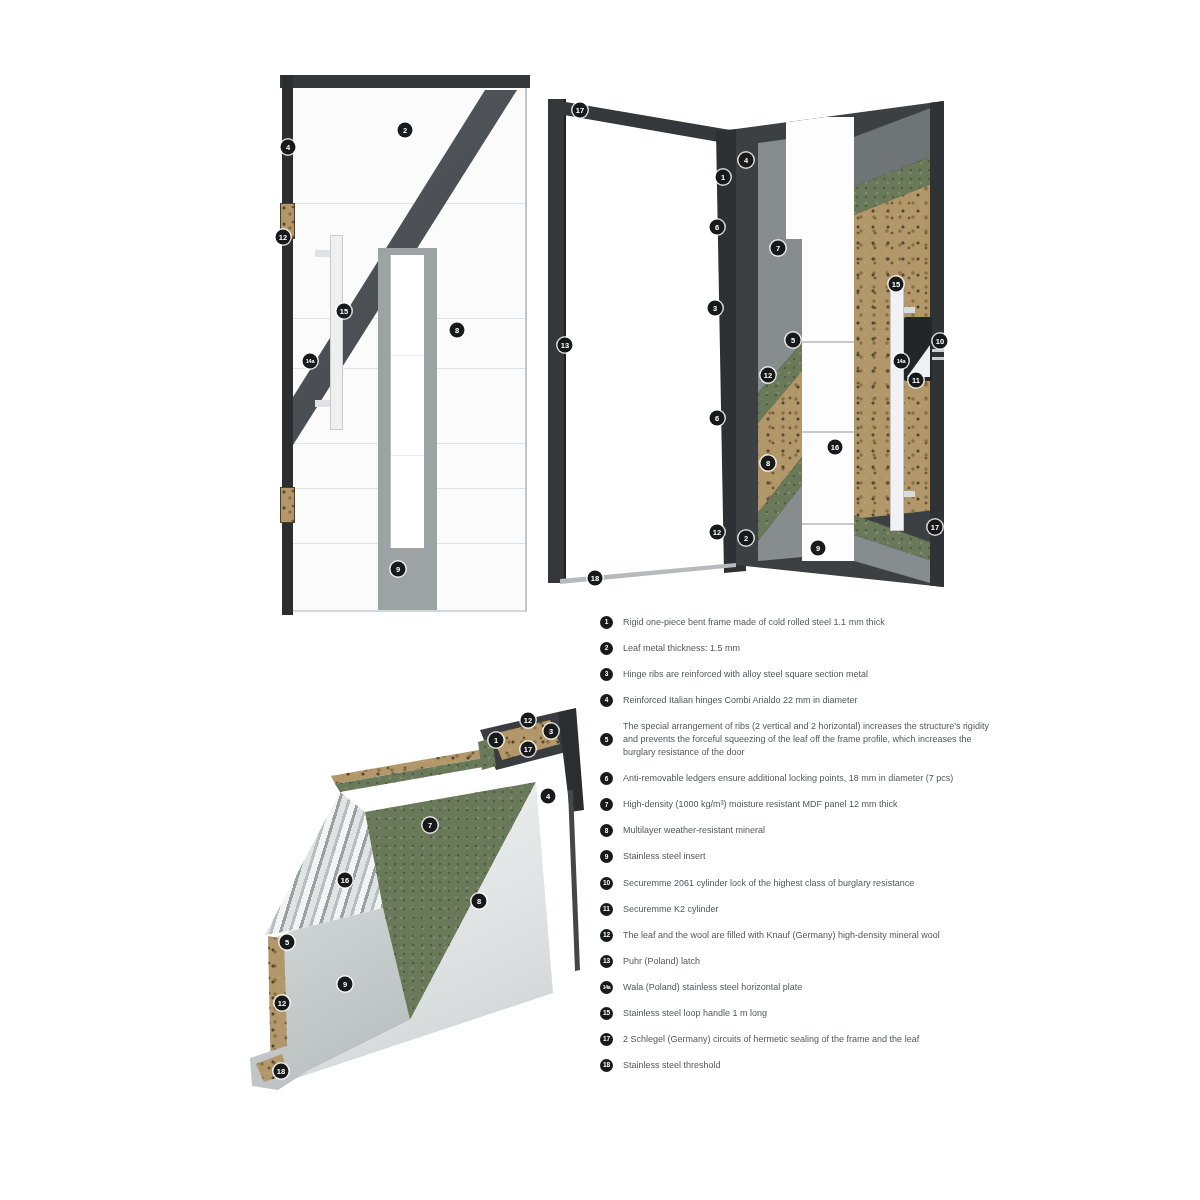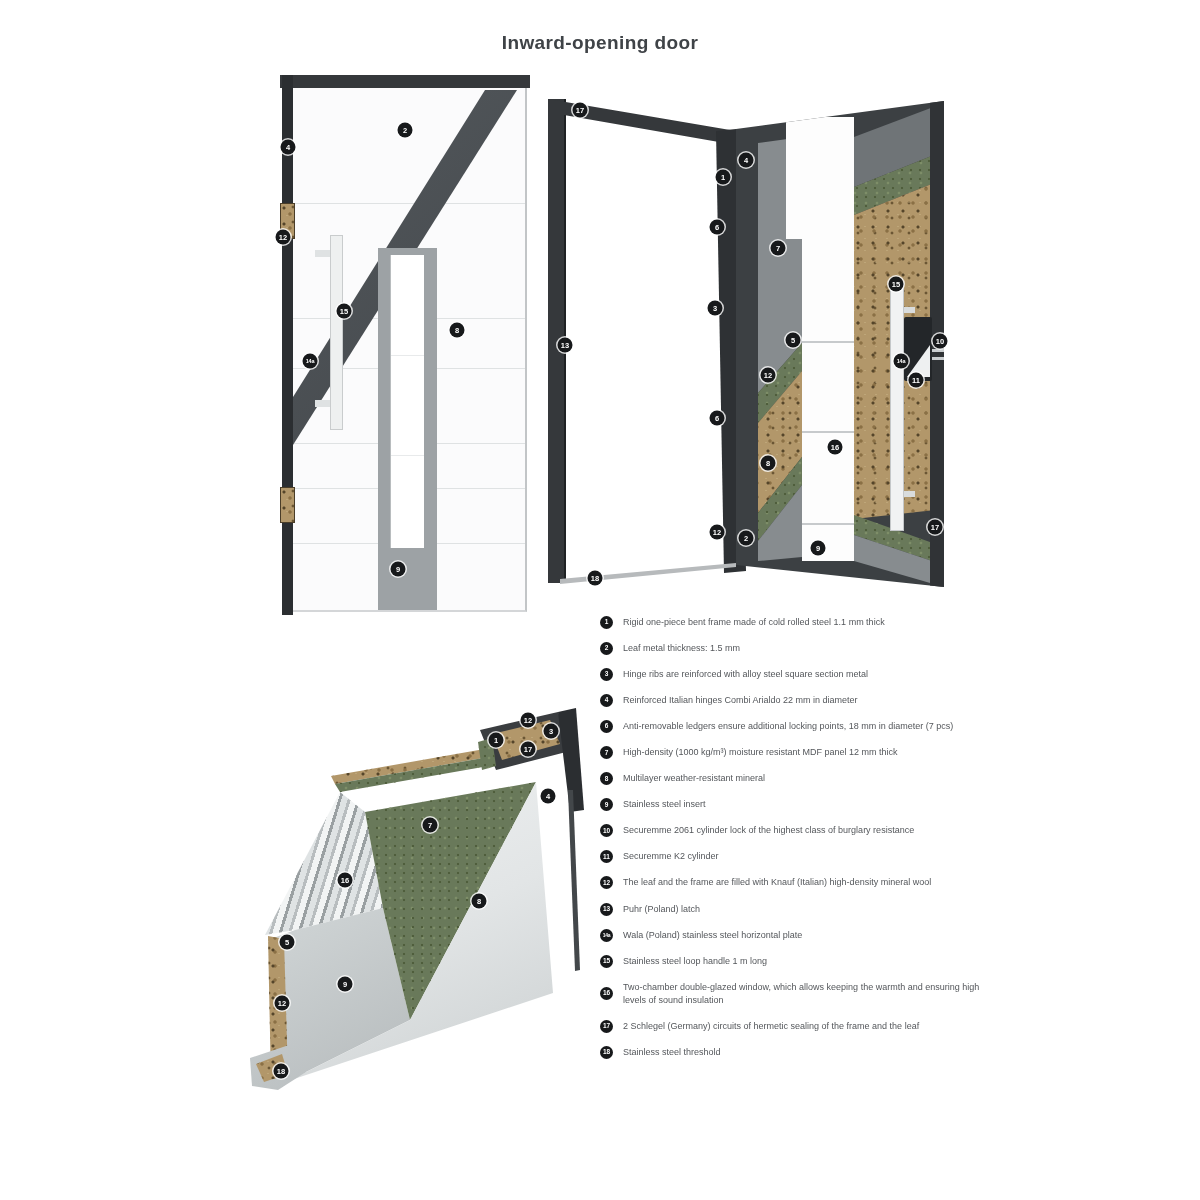--- a/index.html
+++ b/index.html
@@ -50,21 +50,20 @@
     border-radius:50%;display:flex;align-items:center;justify-content:center;
     font-size:6.5px;font-weight:bold;line-height:1;}
   .lbadge.wide{font-size:5px;letter-spacing:-0.3px;}
   .ltext{font-size:9px;color:#54575b;line-height:1.45;}
 </style>
 </head>
 <body>
 
 <div id="stage">
 
-  <h1 class="page-title">Inward-opening door</h1>
 
   <div class="fig" style="left:270px;top:75px;width:260px;height:540px;">
 
     <div class="sh dk" style="left:10px;top:0;width:250px;height:13px;"></div>
     <div class="sh dk2" style="left:12px;top:0;width:11px;height:540px;"></div>
 
     <div class="sh" style="left:23px;top:13px;width:232px;height:522px;background:#fbfbfc;border-right:2px solid #c2c5c7;border-bottom:2px solid #d4d6d8;overflow:hidden;">
       <div class="sh seam" style="left:0;top:115px;width:100%;"></div>
       <div class="sh seam" style="left:0;top:230px;width:100%;"></div>
       <div class="sh seam" style="left:0;top:280px;width:100%;"></div>
@@ -218,20 +217,24 @@
     <div class="legend-item">
       <span class="lbadge">3</span>
       <span class="ltext">Hinge ribs are reinforced with alloy steel square section metal</span>
     </div>
 
     <div class="legend-item">
       <span class="lbadge">4</span>
       <span class="ltext">Reinforced Italian hinges Combi Arialdo 22 mm in diameter</span>
     </div>
 
+    <div class="legend-item">
+      <span class="lbadge">5</span>
+      <span class="ltext">The special arrangement of ribs (2 vertical and 2 horizontal) increases the structure's rigidity and prevents the forceful squeezing of the leaf off the frame profile, which increases the burglary resistance of the door</span>
+    </div>
 
     <div class="legend-item">
       <span class="lbadge">6</span>
       <span class="ltext">Anti-removable ledgers ensure additional locking points, 18 mm in diameter (7 pcs)</span>
     </div>
 
     <div class="legend-item">
       <span class="lbadge">7</span>
       <span class="ltext">High-density (1000 kg/m³) moisture resistant MDF panel 12 mm thick</span>
     </div>
@@ -251,42 +254,38 @@
       <span class="ltext">Securemme 2061 cylinder lock of the highest class of burglary resistance</span>
     </div>
 
     <div class="legend-item">
       <span class="lbadge">11</span>
       <span class="ltext">Securemme K2 cylinder</span>
     </div>
 
     <div class="legend-item">
       <span class="lbadge">12</span>
-      <span class="ltext">The leaf and the frame are filled with Knauf (Italian) high-density mineral wool</span>
+      <span class="ltext">The leaf and the wool are filled with Knauf (Germany) high-density mineral wool</span>
     </div>
 
     <div class="legend-item">
       <span class="lbadge">13</span>
       <span class="ltext">Puhr (Poland) latch</span>
     </div>
 
     <div class="legend-item">
       <span class="lbadge wide">14a</span>
       <span class="ltext">Wala (Poland) stainless steel horizontal plate</span>
     </div>
 
     <div class="legend-item">
       <span class="lbadge">15</span>
       <span class="ltext">Stainless steel loop handle 1 m long</span>
     </div>
 
-    <div class="legend-item">
-      <span class="lbadge">16</span>
-      <span class="ltext">Two-chamber double-glazed window, which allows keeping the warmth and ensuring high levels of sound insulation</span>
-    </div>
 
     <div class="legend-item">
       <span class="lbadge">17</span>
       <span class="ltext">2 Schlegel (Germany) circuits of hermetic sealing of the frame and the leaf</span>
     </div>
 
     <div class="legend-item">
       <span class="lbadge">18</span>
       <span class="ltext">Stainless steel threshold</span>
     </div>

